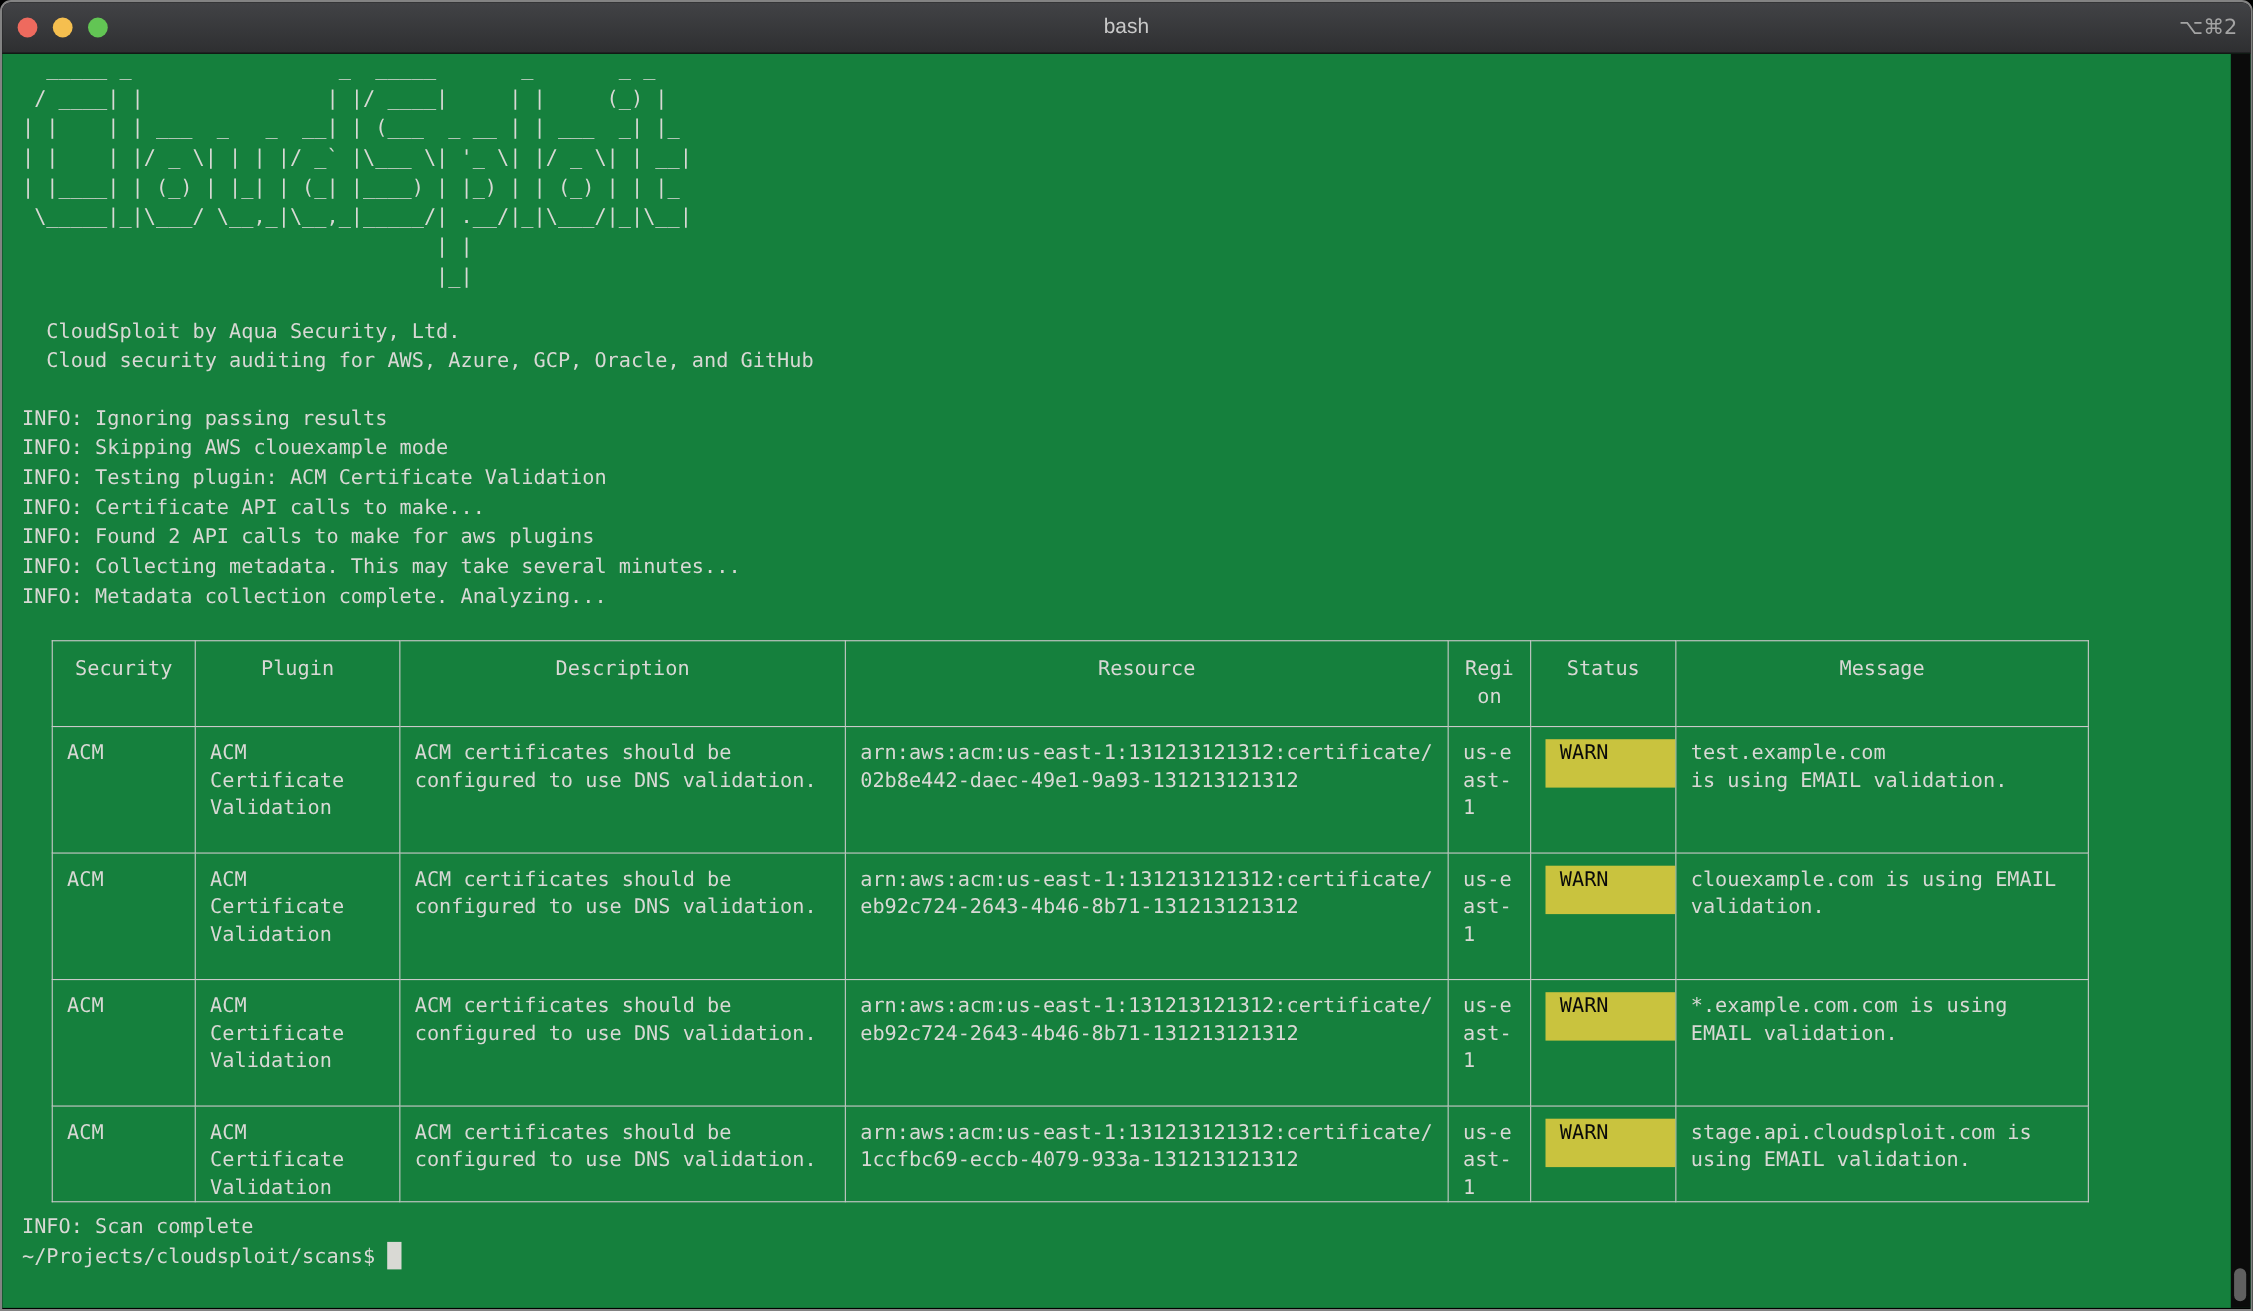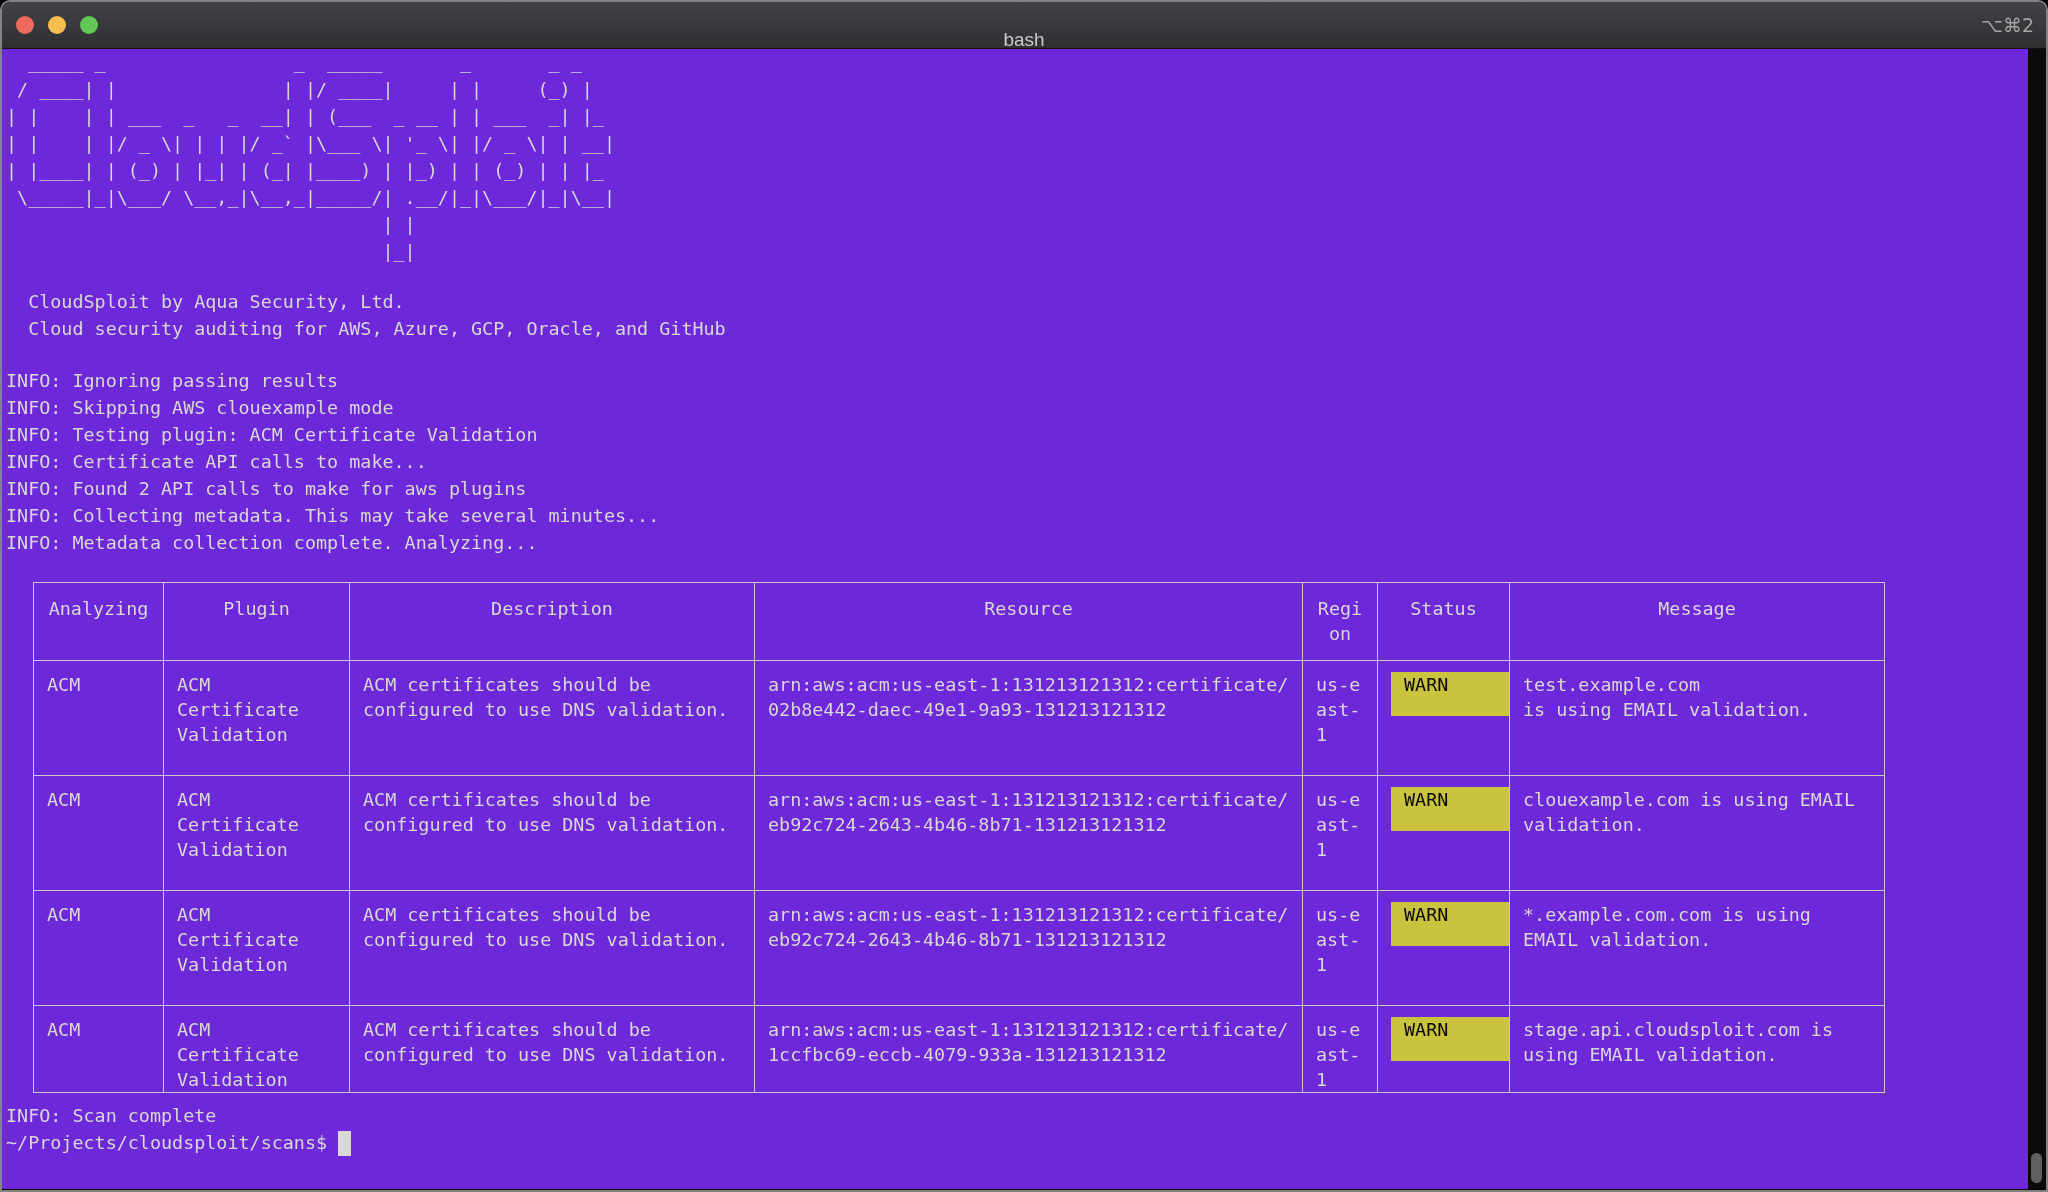--- a/index.html
+++ b/index.html
@@ -13,33 +13,33 @@
     position:relative;height:46px;
     background:linear-gradient(#424346,#2e2f31);
     border-bottom:1px solid #121212;
   }
   .traffic{position:absolute;top:14px;left:14px;display:flex;gap:14px;}
   .light{width:18px;height:18px;border-radius:50%;}
   .light.red{background:#ee6a5e;}
   .light.yellow{background:#f5bf4f;}
   .light.green{background:#62c554;}
   .title{
-    position:absolute;left:0;right:0;top:15px;height:46px;line-height:46px;
+    position:absolute;left:0;right:0;top:0;height:46px;line-height:46px;
     text-align:center;color:#c9c9c9;font-size:19px;
     font-family:"Liberation Sans","DejaVu Sans",sans-serif;
   }
   .shortcut{
     position:absolute;right:12px;top:0;height:46px;line-height:46px;
     color:#a4a4a4;font-size:19px;
     font-family:"DejaVu Sans","Liberation Sans",sans-serif;
   }
   
   .screen{
-    position:relative;height:1140px;background:#6d28d9;color:#d8d8d4;
-    font-size:18.4px;line-height:27px;padding-left:4px;box-sizing:border-box;
+    position:relative;height:1140px;background:#15803d;color:#d8d8d4;
+    font-size:18.4px;line-height:27px;padding-left:18px;box-sizing:border-box;
     overflow:hidden;
   }
   .screen pre, .line{margin:0;font-family:inherit;font-size:inherit;
     line-height:inherit;white-space:pre;}
   .banner{margin-top:12px;}
   .taglines{margin-top:23px;}
   .infoblock{margin-top:25px;}
   
   table.results{
     border-collapse:collapse;table-layout:fixed;margin-top:26px;margin-left:27px;
@@ -117,21 +117,21 @@
         <col style="width:130px">
           <col style="width:186px">
           <col style="width:405px">
         <col style="width:548px">
           <col style="width:75px">
           <col style="width:132px">
         <col style="width:375px">
       </colgroup>
       <thead>
         <tr>
-          <th>Analyzing</th>
+          <th>Security</th>
           <th>Plugin</th>
           <th>Description</th>
           <th>Resource</th>
           <th>Regi
 on</th>
           <th>Status</th>
           <th>Message</th>
         </tr>
       </thead>
       <tbody>

